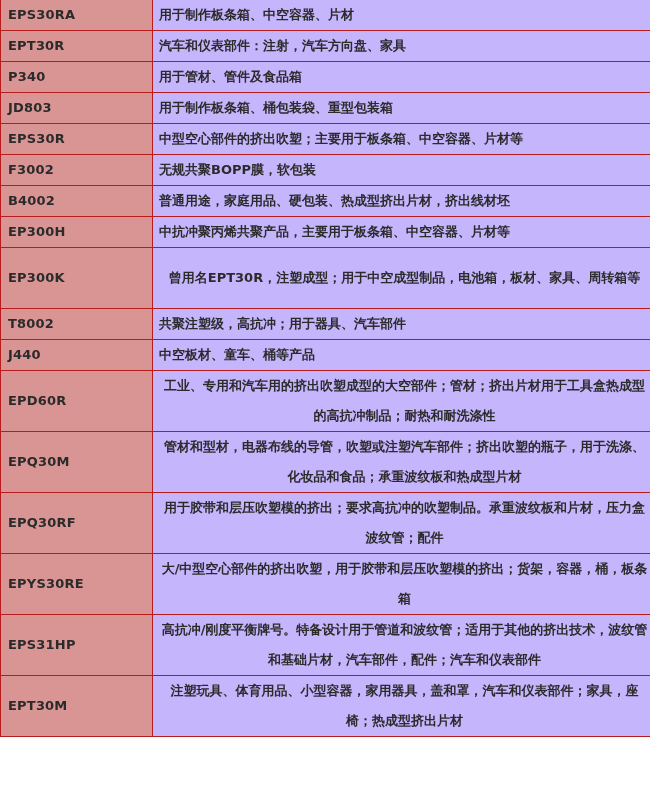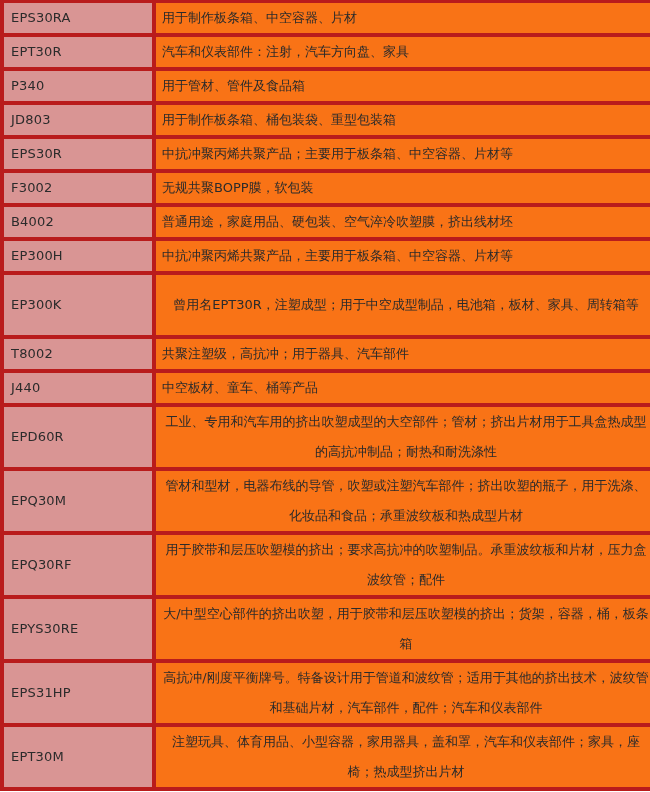--- a/index.html
+++ b/index.html
@@ -8,27 +8,28 @@
     border-collapse: collapse;
     width: 650px;
     table-layout: fixed;
     font-family: "DejaVu Sans", "Liberation Sans", sans-serif;
     font-size: 13px;
     color: #2b2b2b;
   }
   col.c1 { width: 152px; }
   col.c2 { width: 498px; }
   td {
-    border: 4px solid #b91c1c;
+    border: 1px solid #b91c1c;
     padding: 0 0 0 7px;
     vertical-align: middle;
     line-height: 30px;
+    font-weight: bold;
   }
   td.code { background: #d99594; height: 29px; letter-spacing: 0.2px; }
-  td.desc { background: #f97316; padding-left: 6px; }
+  td.desc { background: #c4b5fd; padding-left: 6px; }
   tr.tall td.code { height: 60px; margin-top: 29px; }
   tr.tall td.desc { line-height: 30px; text-align: center; }
   table { margin-top: -1px; margin-left: 0; }
 </style>
 </head>
 <body>
 
 <table>
   <colgroup>
       <col class="c1">
@@ -46,29 +47,29 @@
     <tr>
         <td class="code">P340</td>
         <td class="desc">用于管材、管件及食品箱</td>
       </tr>
     <tr>
         <td class="code">JD803</td>
         <td class="desc">用于制作板条箱、桶包装袋、重型包装箱</td>
       </tr>
     <tr>
         <td class="code">EPS30R</td>
-        <td class="desc">中抗冲聚丙烯共聚产品；主要用于板条箱、中空容器、片材等</td>
+        <td class="desc">中型空心部件的挤出吹塑；主要用于板条箱、中空容器、片材等</td>
       </tr>
     <tr>
         <td class="code">F3002</td>
         <td class="desc">无规共聚BOPP膜，软包装</td>
       </tr>
     <tr>
         <td class="code">B4002</td>
-        <td class="desc">普通用途，家庭用品、硬包装、空气淬冷吹塑膜，挤出线材坯</td>
+        <td class="desc">普通用途，家庭用品、硬包装、热成型挤出片材，挤出线材坯</td>
       </tr>
     <tr>
         <td class="code">EP300H</td>
         <td class="desc">中抗冲聚丙烯共聚产品，主要用于板条箱、中空容器、片材等</td>
       </tr>
     <tr class="tall">
         <td class="code">EP300K</td>
         <td class="desc">曾用名EPT30R，注塑成型；用于中空成型制品，电池箱，板材、家具、周转箱等</td>
       </tr>
     <tr>

